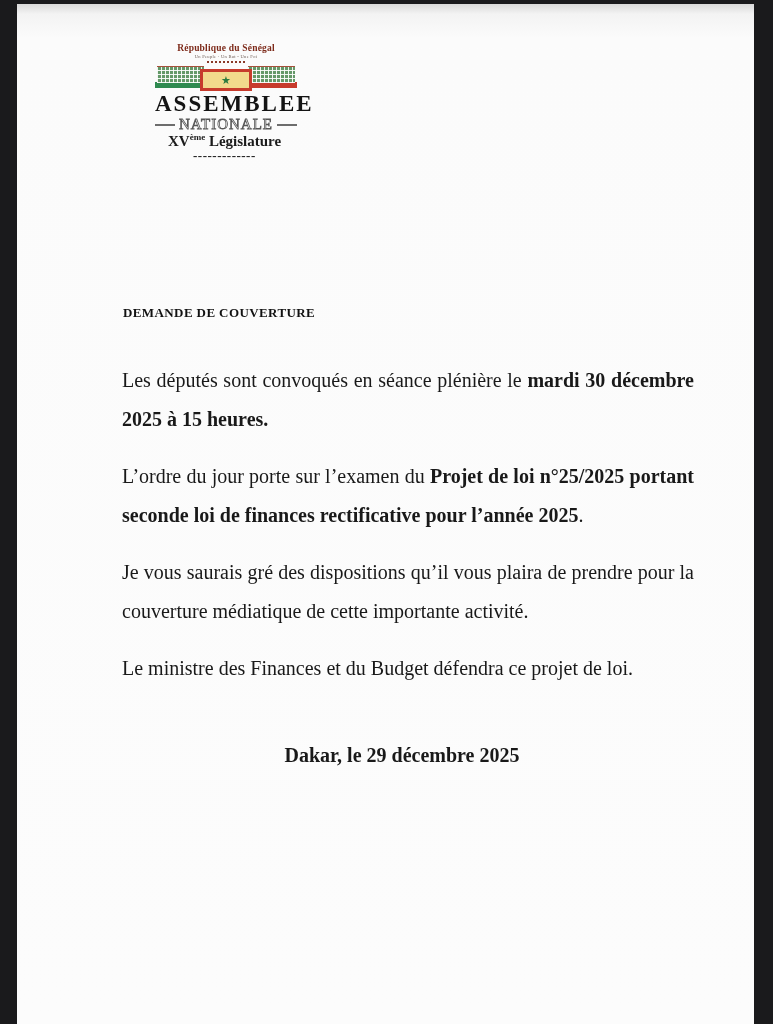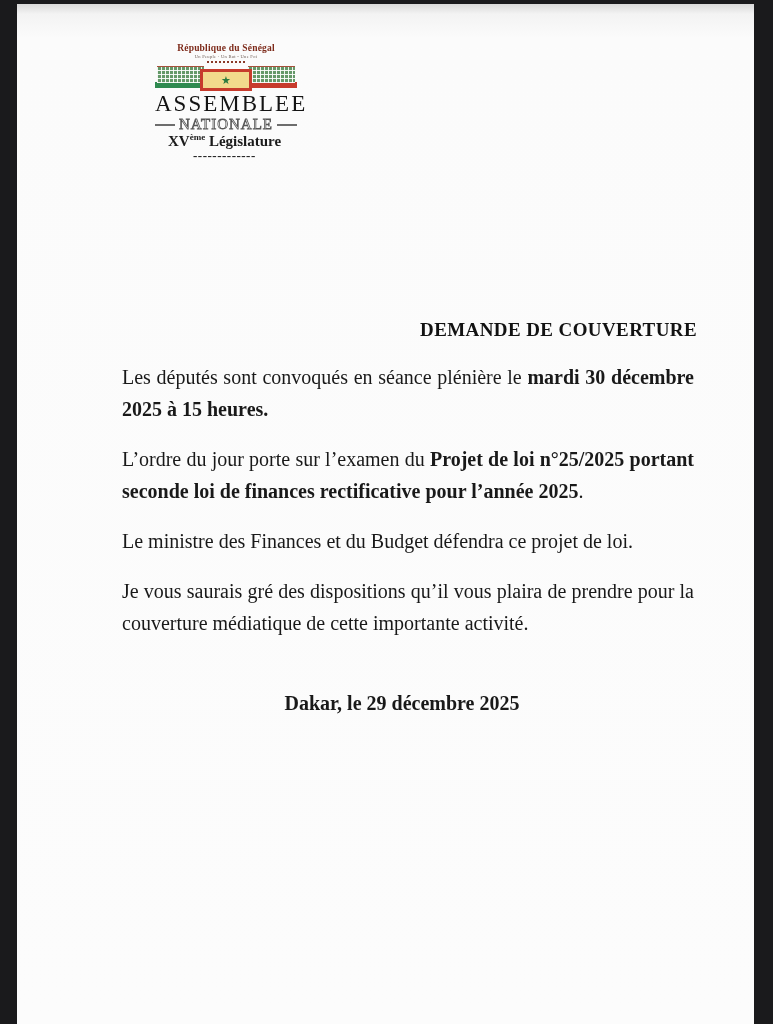--- a/index.html
+++ b/index.html
@@ -80,21 +80,21 @@
     align-items: center;
     justify-content: center;
   }
   .portal-star {
     color: #2c7a3f;
     font-size: 11px;
     line-height: 1;
   }
   .logo-assemblee {
     margin-top: 1px;
-    font-weight: normal;
+    font-weight: bold;
     font-size: 23px;
     letter-spacing: 2px;
     color: #141414;
     white-space: nowrap;
   }
   .logo-nationale-row {
     display: flex;
     align-items: center;
     gap: 4px;
     margin-top: 2px;
@@ -130,33 +130,33 @@
     left: 146px; top: 161px;
     font-weight: bold;
     font-size: 15px;
     color: #1b1b1b;
   }
   
   .doc-title {
     position: absolute;
     left: 105px; top: 300px;
     width: 560px;
-    margin: 15px;
-    text-align: right;
-    font-weight: bold;
-    font-size: 19px;
+    margin: 1px;
+    text-align: left;
+    font-weight: bold;
+    font-size: 13px;
     letter-spacing: 0.4px;
     color: #121212;
   }
   .doc-body {
     position: absolute;
     left: 105px; top: 357px;
     width: 572px;
     font-size: 20px;
-    line-height: 32px;
+    line-height: 39px;
     color: #191919;
     text-align: justify;
   }
   .doc-body p { margin: 0 0 18px 0; }
   .doc-body b { font-weight: bold; }
   .dateline {
     margin-top: 48px;
     text-align: center;
     font-weight: bold;
     padding-right: 12px;
@@ -192,18 +192,18 @@
   </div>
 
   <div class="legislature"><span>XV</span><sup>ème</sup><span> Législature</span></div>
   <div class="header-divider">-------------</div>
 
   <h1 class="doc-title">DEMANDE DE COUVERTURE</h1>
 
   <div class="doc-body">
     <p><span>Les députés sont convoqués en séance plénière le </span><b>mardi 30 décembre 2025 à 15 heures.</b><span></span></p>
     <p><span>L’ordre du jour porte sur l’examen du </span><b>Projet de loi n°25/2025 portant seconde loi de finances rectificative pour l’année 2025</b><span>.</span></p>
+    <p><span>Je vous saurais gré des dispositions qu’il vous plaira de prendre pour la couverture médiatique de cette importante activité.</span><b></b><span></span></p>
     <p><span>Le ministre des Finances et du Budget défendra ce projet de loi.</span><b></b><span></span></p>
-    <p><span>Je vous saurais gré des dispositions qu’il vous plaira de prendre pour la couverture médiatique de cette importante activité.</span><b></b><span></span></p>
     <div class="dateline">Dakar, le 29 décembre 2025</div>
   </div>
 
 </div>
 
 </body></html>

